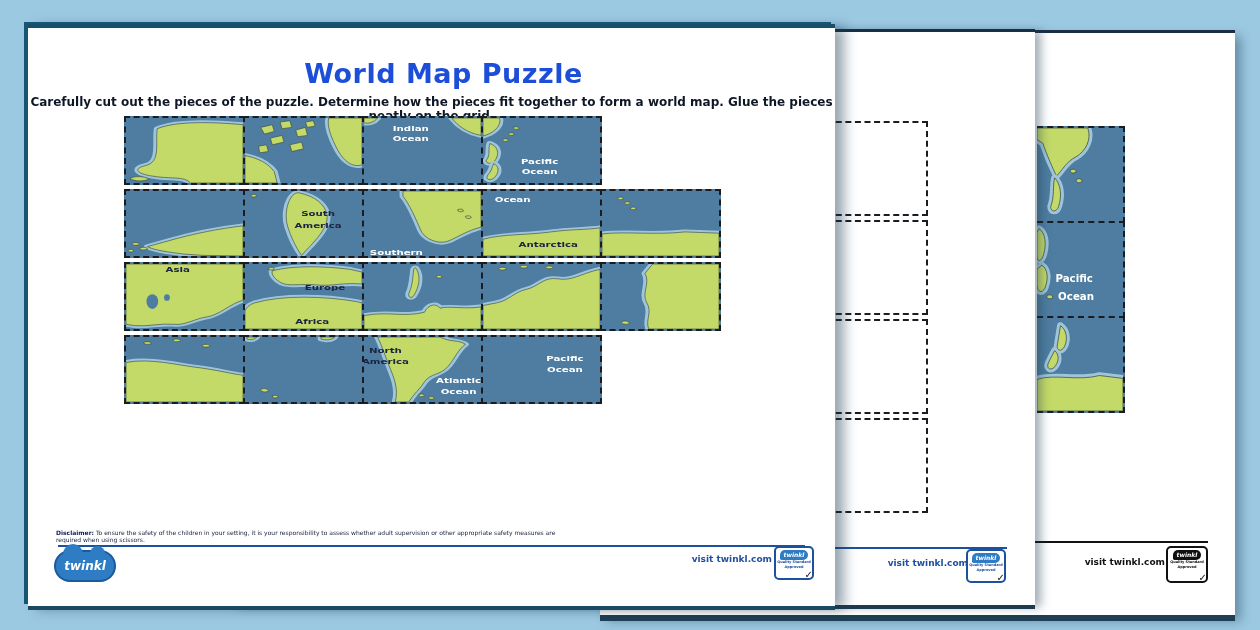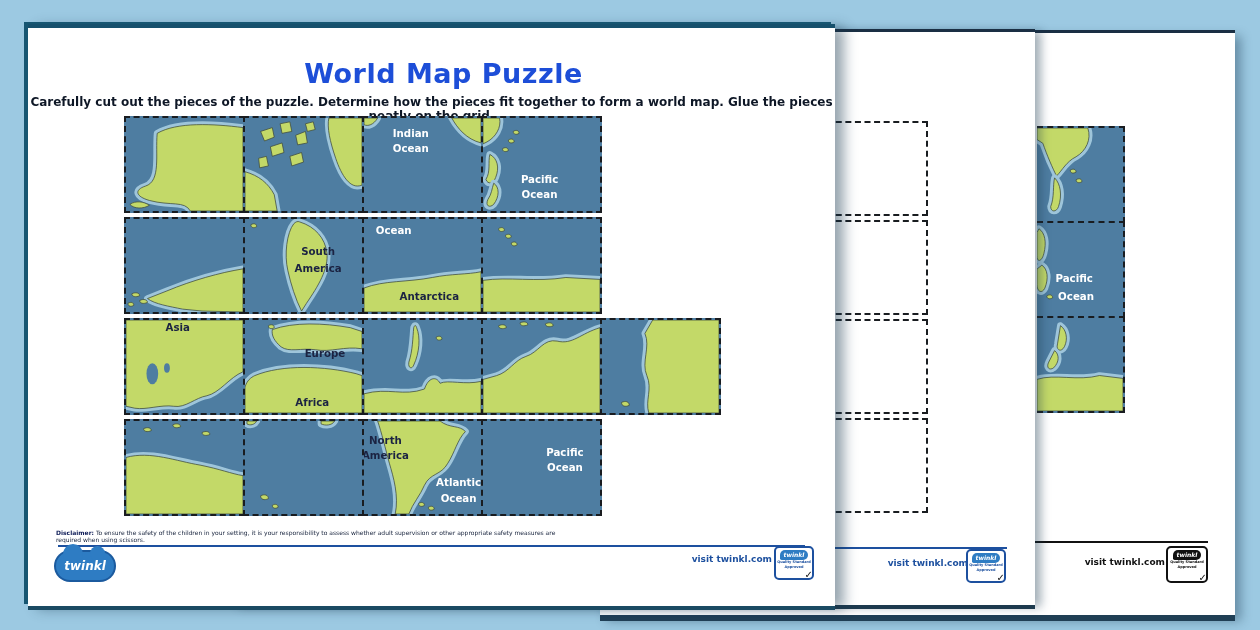--- a/index.html
+++ b/index.html
@@ -9,21 +9,21 @@
   .page1{left:28px;top:24px;width:807px;height:578px;z-index:3;border-top:4px solid #16506c;
          box-shadow:-4px -2px 0 #175672,0 4px 0 #1a4a63,9px 3px 12px rgba(25,55,78,.45);}
   .page2{left:233px;top:29px;width:802px;height:573px;z-index:2;border-top:3px solid #1a2f44;
          box-shadow:0 4px 0 #1d3a4e,6px 2px 9px rgba(25,55,78,.4);}
   .page3{left:600px;top:30px;width:635px;height:582px;z-index:1;border-top:3px solid #1a2f44;
          box-shadow:0 6px 0 #203f55,6px 6px 10px rgba(25,55,78,.4);}
   .title{position:absolute;top:30px;left:0;width:100%;text-align:center;font-size:27px;font-weight:bold;color:#1d4ed8;letter-spacing:.5px;margin-left:12px;}
   .instructions{position:absolute;top:67px;left:0;width:100%;text-align:center;font-size:12px;font-weight:bold;color:#0e1726;}
   .grid{position:absolute;left:96px;top:88px;width:600px;}
   .grow{display:flex;margin-bottom:4px;}
-  .cell{flex:0 0 121px;height:97px;box-sizing:border-box;border:2px dashed #191c20;overflow:hidden;background:#4e7da1;}
+  .cell{flex:0 0 121px;height:69px;box-sizing:border-box;border:2px dashed #191c20;overflow:hidden;background:#4e7da1;}
   .cell + .cell{margin-left:-2px;}
   svg.tile{display:block;width:100%;height:100%;}
   .sea{fill:#4e7da1;}
   .w{fill:#4e7da1;}
   .sh{fill:#9ec5da;stroke:#9ec5da;stroke-width:7;stroke-linejoin:round;stroke-linecap:round;}
   .l{fill:#c3d968;stroke:#404d3f;stroke-width:.8;stroke-linejoin:round;}
   .wt{fill:#ffffff;font:bold 10.5px "DejaVu Sans",sans-serif;}
   .dt{fill:#1b2342;font:bold 10.5px "DejaVu Sans",sans-serif;}
   .disclaimer{position:absolute;left:28px;top:501px;width:520px;font-size:6px;color:#14203a;}
   .disclaimer b{color:#0c1a56;}
@@ -206,20 +206,30 @@
             <path class="sh" d="M56,3 C72,8 82,20 84,35 C86,52 75,70 63,88 L58,96 C52,84 47,68 44,54 C40,37 43,14 50,5 C52,3 54,2 56,3 Z"></path>
             <path class="l" d="M56,3 C72,8 82,20 84,35 C86,52 75,70 63,88 L58,96 C52,84 47,68 44,54 C40,37 43,14 50,5 C52,3 54,2 56,3 Z"></path>
             <path class="l" d="M6,6 C9,4 12,5 12,8 C9,10 6,9 6,6 Z"></path>
             <text class="dt" x="75" y="38" text-anchor="middle">South</text>
             <text class="dt" x="75" y="55" text-anchor="middle">America</text>
           </svg>
         </div>
         <div class="cell">
           <svg class="tile" viewBox="0 0 120 97" preserveAspectRatio="none">
             <rect class="sea" x="0" y="0" width="120" height="97"></rect>
+            <path class="sh" d="M40,0 L120,0 L120,54 C106,59 96,69 86,75 C76,80 62,72 58,58 C54,44 46,18 40,8 Z"></path>
+            <path class="l" d="M40,0 L120,0 L120,54 C106,59 96,69 86,75 C76,80 62,72 58,58 C54,44 46,18 40,8 Z"></path>
+            <path class="l" d="M96,28 C99,26 102,27 102,30 C99,32 96,31 96,28 Z"></path>
+            <path class="l" d="M104,38 C107,36 110,37 110,40 C107,42 104,41 104,38 Z"></path>
+            <text class="wt" x="6" y="95" text-anchor="start">Southern</text>
+          </svg>
+        </div>
+        <div class="cell">
+          <svg class="tile" viewBox="0 0 120 97" preserveAspectRatio="none">
+            <rect class="sea" x="0" y="0" width="120" height="97"></rect>
             <path class="sh" d="M0,72 C20,64 45,66 70,61 C90,57 106,58 120,55 L120,97 L0,97 Z"></path>
             <path class="l" d="M0,72 C20,64 45,66 70,61 C90,57 106,58 120,55 L120,97 L0,97 Z"></path>
             <text class="wt" x="12" y="16" text-anchor="start">Ocean</text>
             <text class="dt" x="67" y="84" text-anchor="middle">Antarctica</text>
           </svg>
         </div>
         <div class="cell">
           <svg class="tile" viewBox="0 0 120 97" preserveAspectRatio="none">
             <rect class="sea" x="0" y="0" width="120" height="97"></rect>
             <path class="sh" d="M0,64 C25,60 55,66 85,61 L120,63 L120,97 L0,97 Z"></path>

